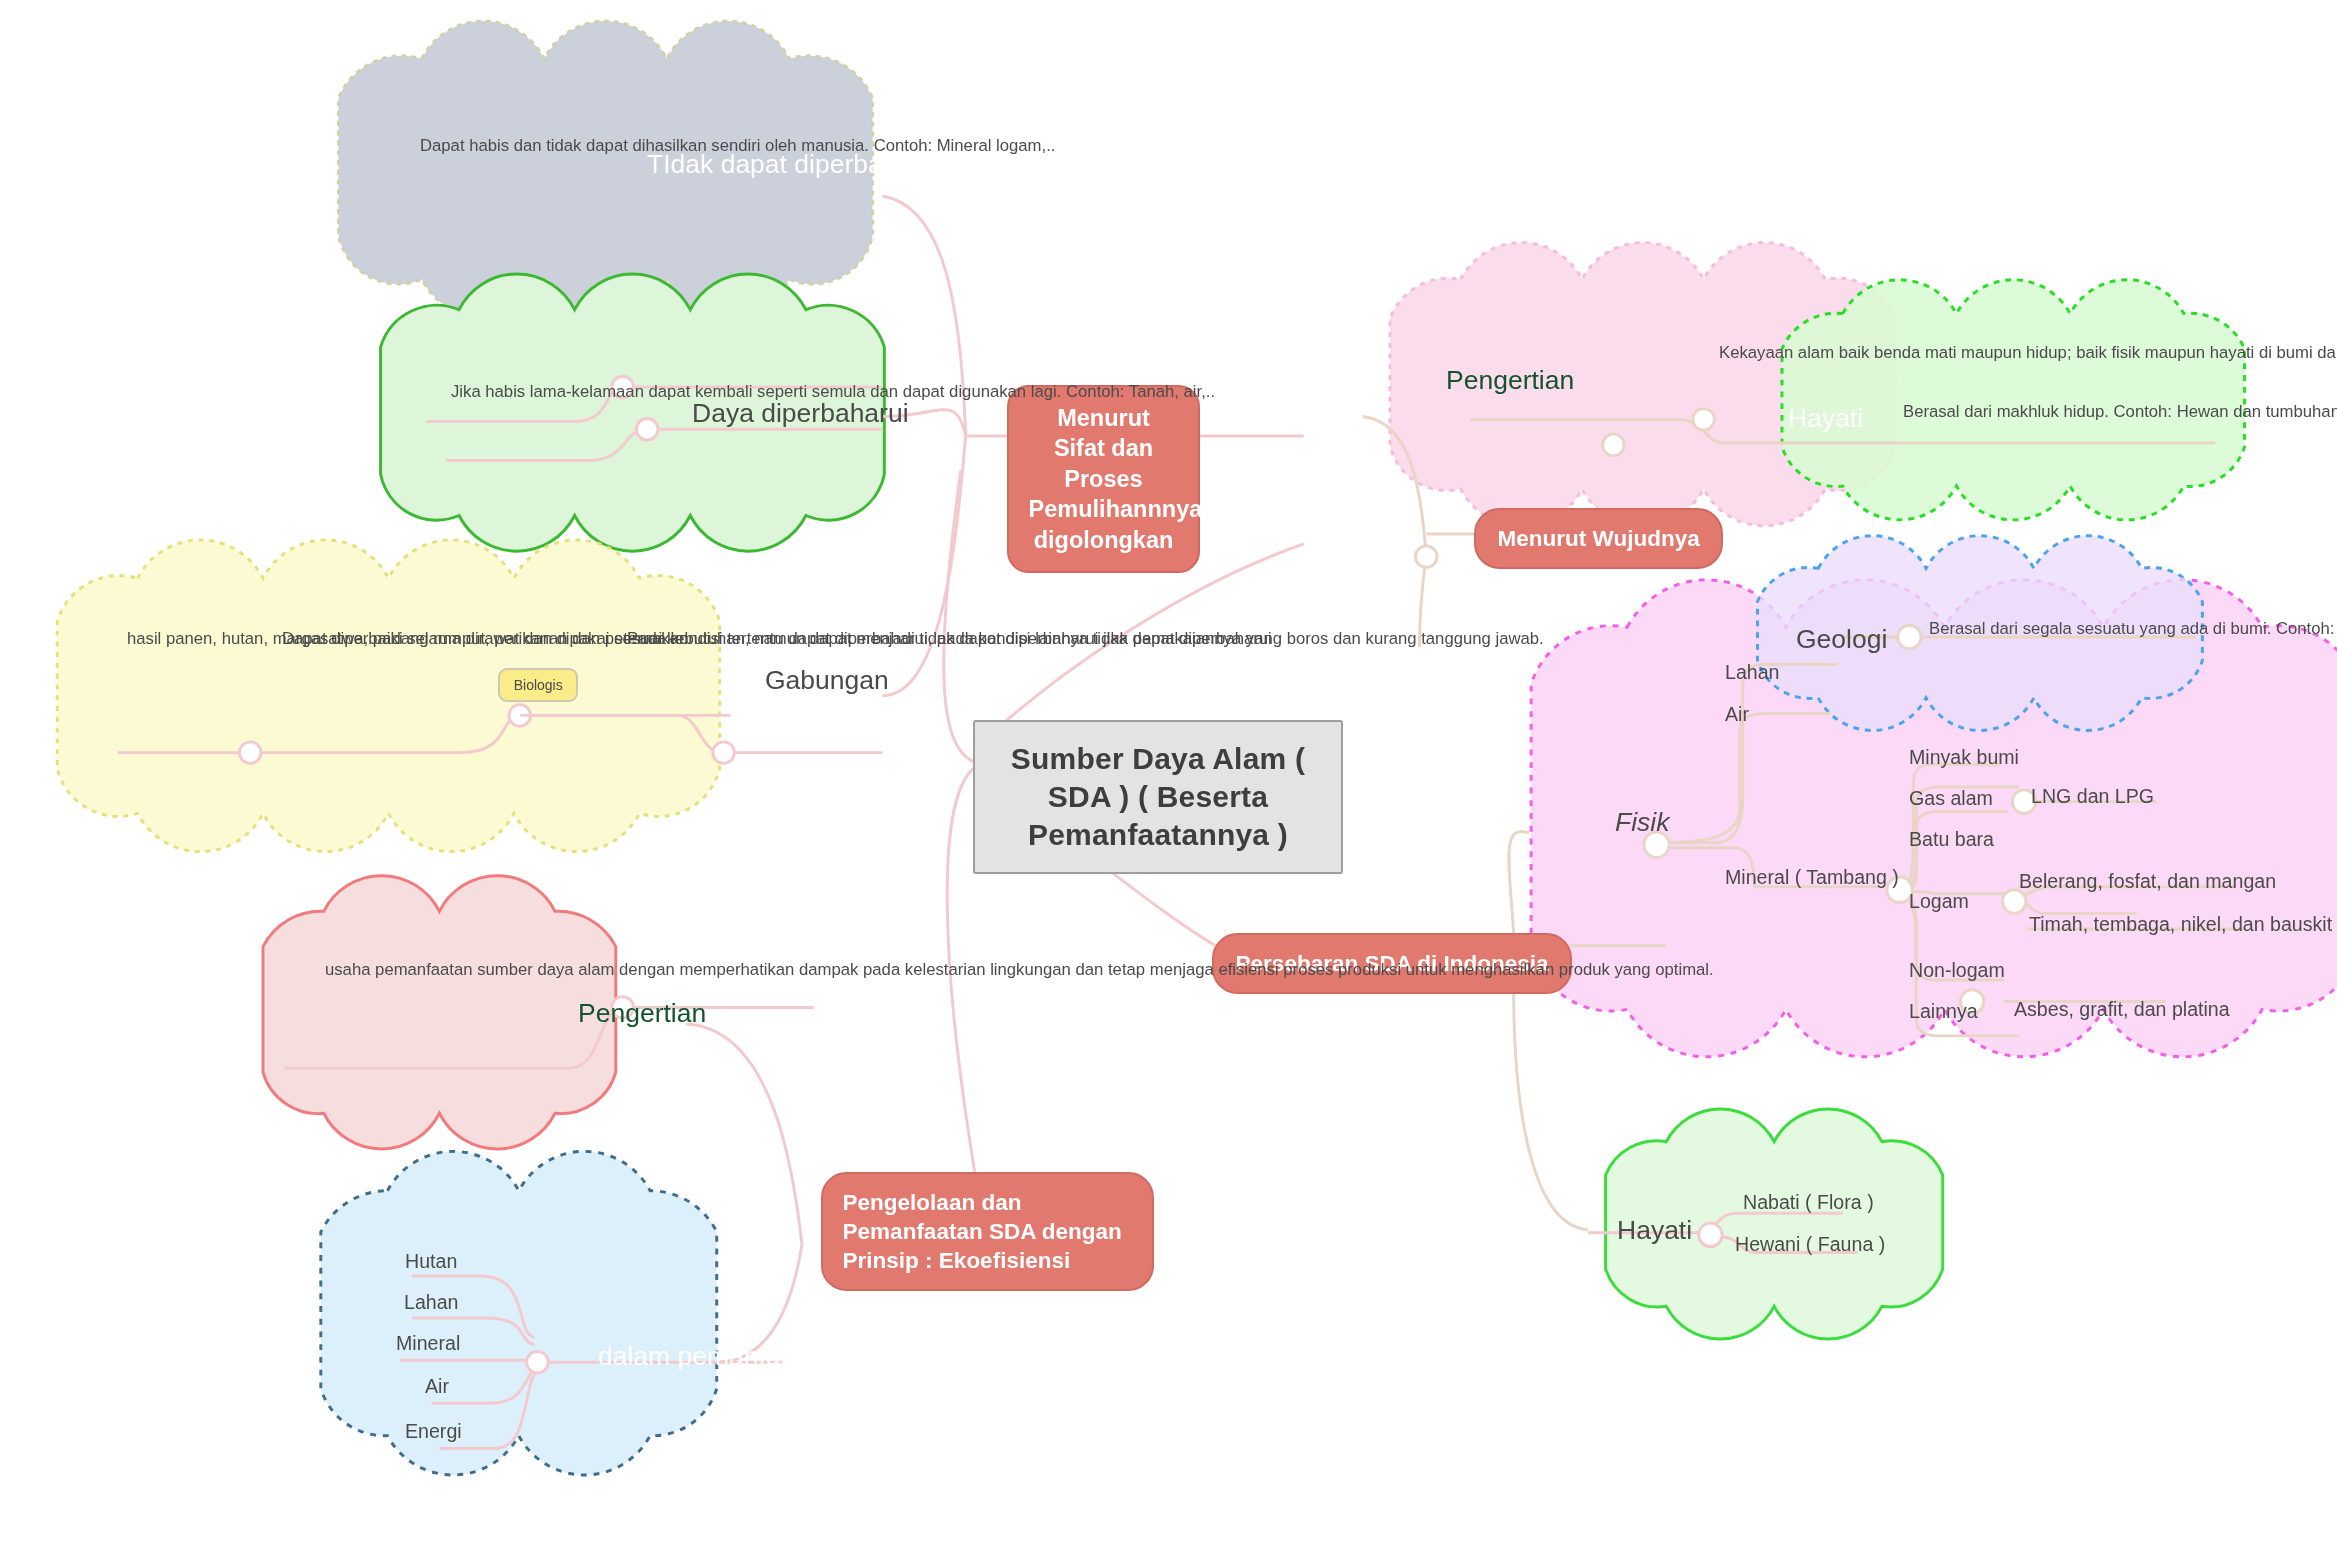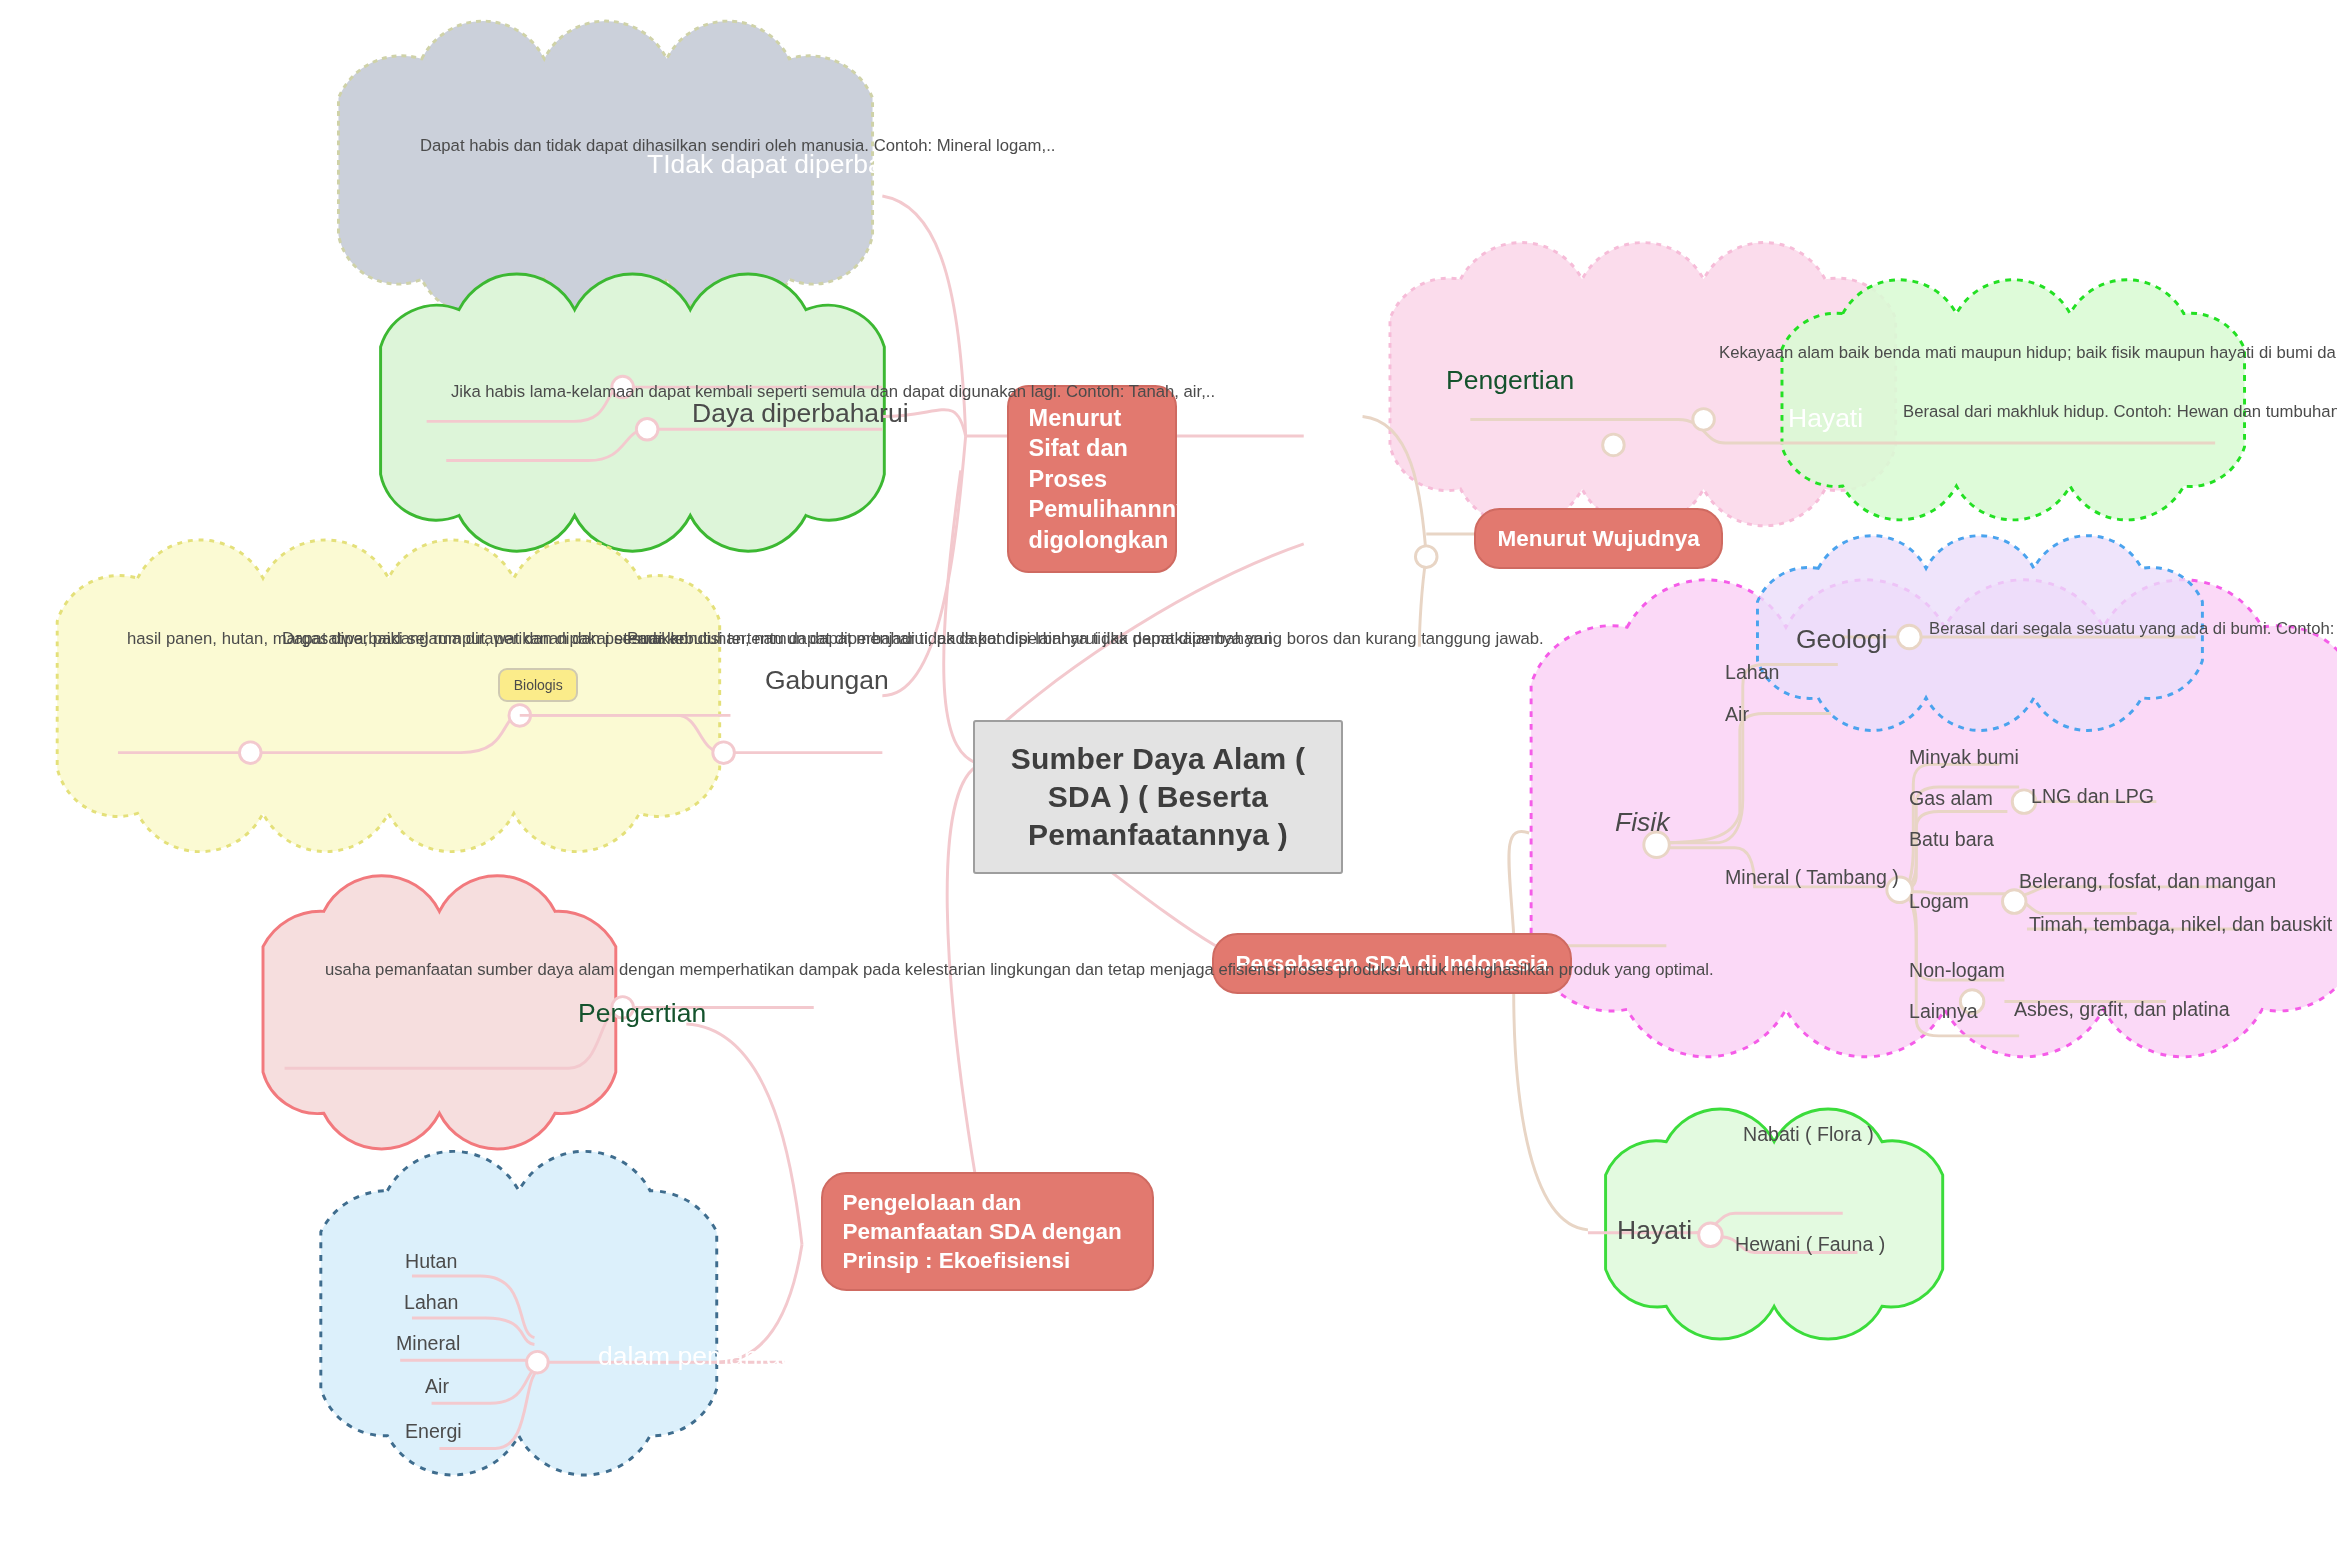--- a/index.html
+++ b/index.html
@@ -211,21 +211,21 @@
       <path d="M1620,1258 L1728,1258 C1752,1258 1752,1238 1770,1238 L1880,1238"></path>
       <path d="M1755,1262 C1775,1262 1775,1278 1790,1278 L1895,1278"></path>
       <circle cx="1745" cy="1260" r="12" fill="#ffffff" stroke="#f3c9ce" stroke-width="3"></circle>
     </g>
   </svg>
 
   <div class="node root" style="left:973px;top:720px;width:370px;">
     <span>Sumber Daya Alam ( SDA ) ( Beserta Pemanfaatannya )</span>
   </div>
 
-  <div class="node pill big" style="left:1007px;top:385px;width:170px;">
+  <div class="node pill big" style="left:1007px;top:385px;width:193px;text-align:center;">
     <span>Menurut Sifat dan Proses Pemulihannnya, digolongkan</span>
   </div>
 
   <div class="node pill one" style="left:1474px;top:508px;">
     <span>Menurut Wujudnya</span>
   </div>
 
   <div class="node pill one" style="left:1212px;top:933px;">
     <span>Persebaran SDA di Indonesia</span>
   </div>
@@ -267,21 +267,21 @@
   <div class="lbl mid" style="left:2031px;top:782px;">LNG dan LPG</div>
   <div class="lbl mid" style="left:1909px;top:825px;">Batu bara</div>
   <div class="lbl mid" style="left:1909px;top:887px;">Logam</div>
   <div class="lbl mid" style="left:2019px;top:867px;">Belerang, fosfat, dan mangan</div>
   <div class="lbl mid" style="left:2029px;top:910px;">Timah, tembaga, nikel, dan bauskit</div>
   <div class="lbl mid" style="left:1909px;top:956px;">Non-logam</div>
   <div class="lbl mid" style="left:1909px;top:997px;">Lainnya</div>
   <div class="lbl mid" style="left:2014px;top:995px;">Asbes, grafit, dan platina</div>
 
   <div class="lbl big" style="left:1617px;top:1215px;">Hayati</div>
-  <div class="lbl mid" style="left:1743px;top:1120px;">Nabati ( Flora )</div>
+  <div class="lbl mid" style="left:1743px;top:1188px;">Nabati ( Flora )</div>
   <div class="lbl mid" style="left:1735px;top:1230px;">Hewani ( Fauna )</div>
 
   <div class="lbl small" style="left:325px;top:958px;width:196px;">usaha pemanfaatan sumber daya alam dengan memperhatikan dampak pada kelestarian lingkungan dan tetap menjaga efisiensi proses produksi untuk menghasilkan produk yang optimal.</div>
   <div class="lbl ghostpink" style="left:578px;top:998px;">Pengertian</div>
 
   <div class="lbl mid" style="left:405px;top:1247px;">Hutan</div>
   <div class="lbl mid" style="left:404px;top:1288px;">Lahan</div>
   <div class="lbl mid" style="left:396px;top:1329px;">Mineral</div>
   <div class="lbl mid" style="left:425px;top:1372px;">Air</div>
   <div class="lbl mid" style="left:405px;top:1417px;">Energi</div>

